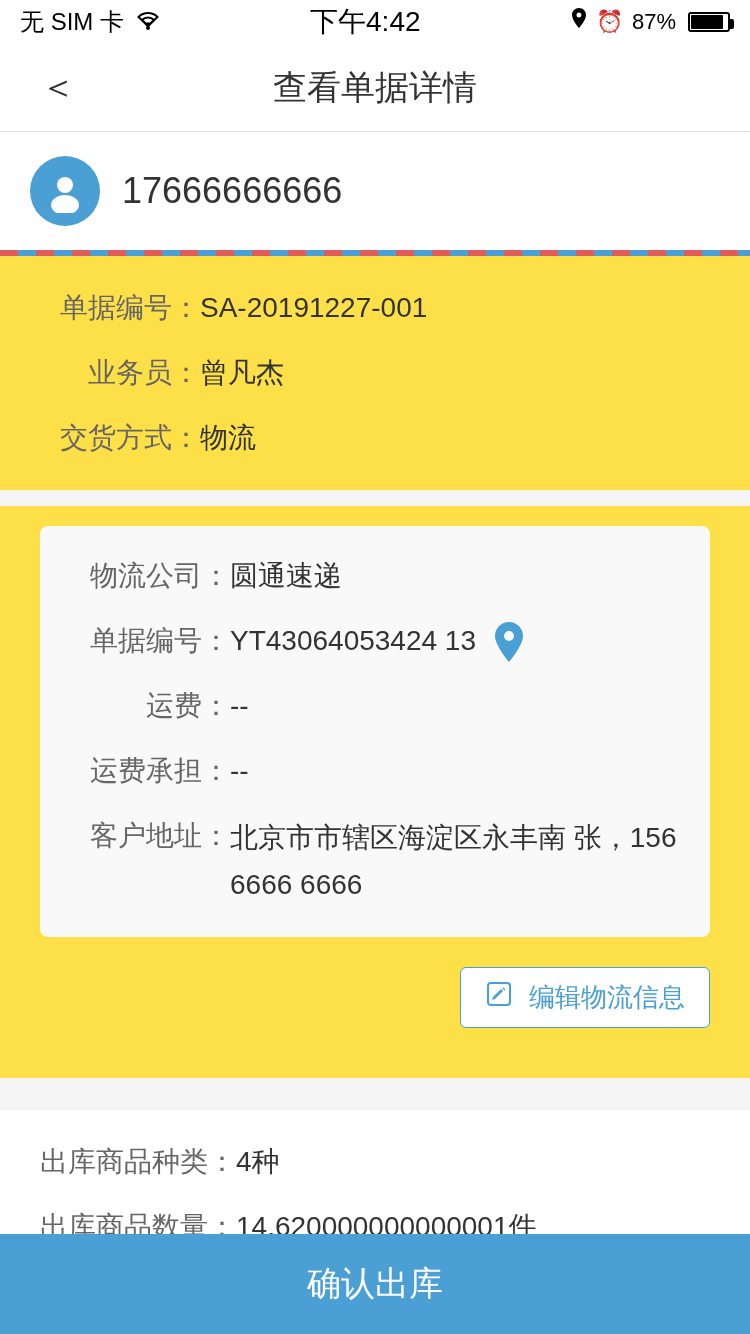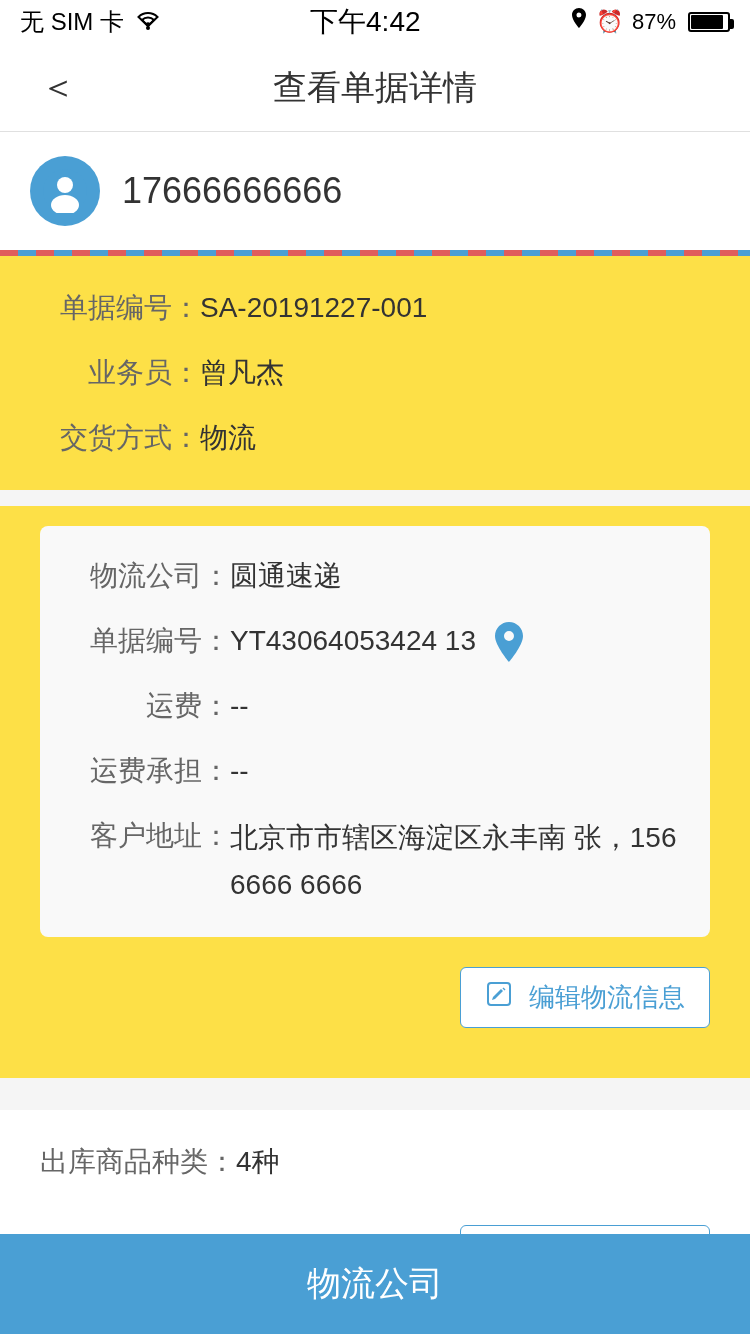--- a/index.html
+++ b/index.html
@@ -319,33 +319,37 @@
     </div>
   </div>
 
   <div class="section-gap"></div>
 
   <div class="products-section">
     <div class="info-row">
       <span class="info-label">出库商品种类：</span>
       <span class="info-value">4种</span>
     </div>
+    <div class="info-row">
+      <span class="info-label">出库商品数量：</span>
+      <span class="info-value">14.620000000000001件</span>
+    </div>
 
     <div class="view-detail-btn">
       <button class="btn-outline">
         <span>
           <svg width="28" height="28" viewBox="0 0 28 28" fill="none">
             <rect x="3" y="3" width="22" height="22" rx="3" stroke="#4a9fd4" stroke-width="2" fill="none"></rect>
             <line x1="7" y1="10" x2="21" y2="10" stroke="#4a9fd4" stroke-width="2"></line>
             <line x1="7" y1="14" x2="21" y2="14" stroke="#4a9fd4" stroke-width="2"></line>
             <line x1="7" y1="18" x2="16" y2="18" stroke="#4a9fd4" stroke-width="2"></line>
           </svg>
         </span>
         <span>查看单据详情</span>
       </button>
     </div>
   </div>
 
 </div>
 
 <div class="confirm-bar">
-  <span class="confirm-text">物流公司</span>
+  <span class="confirm-text">确认出库</span>
 </div>
 
 </body></html>

